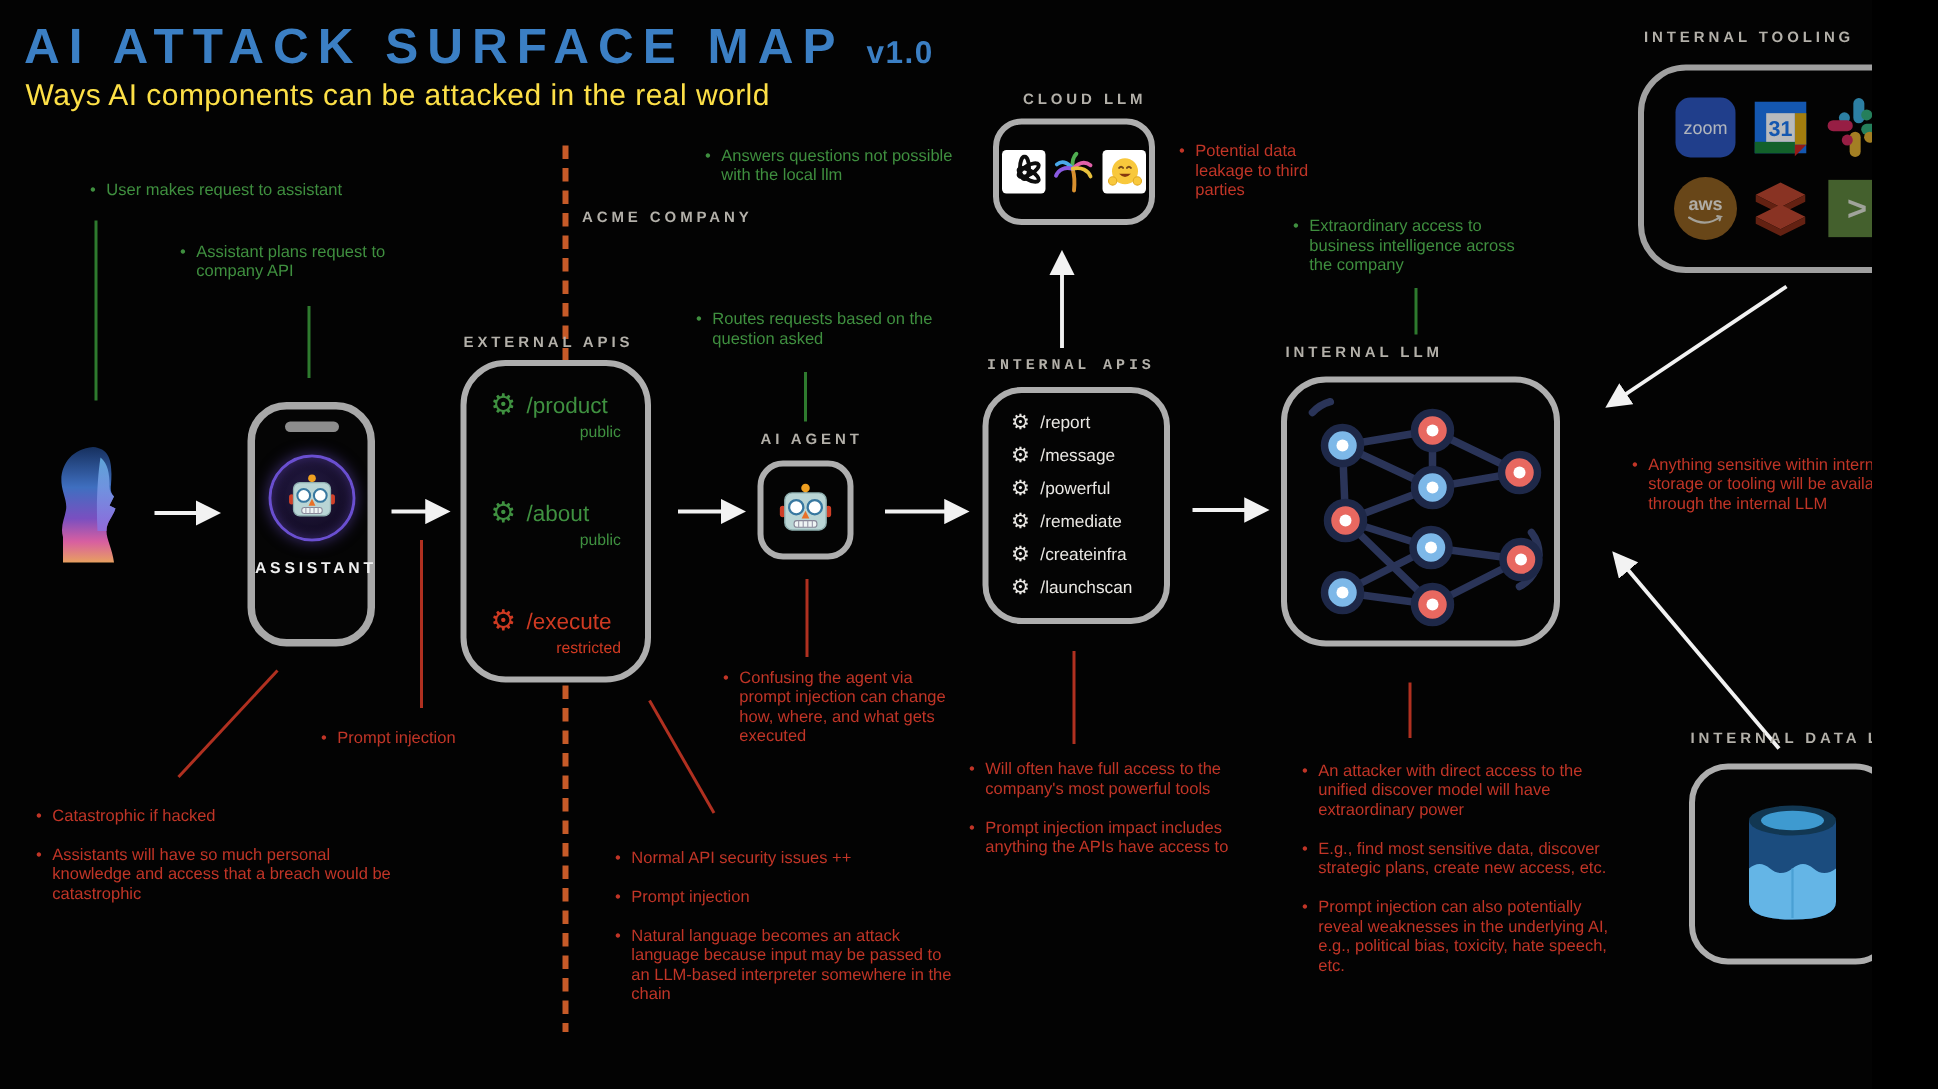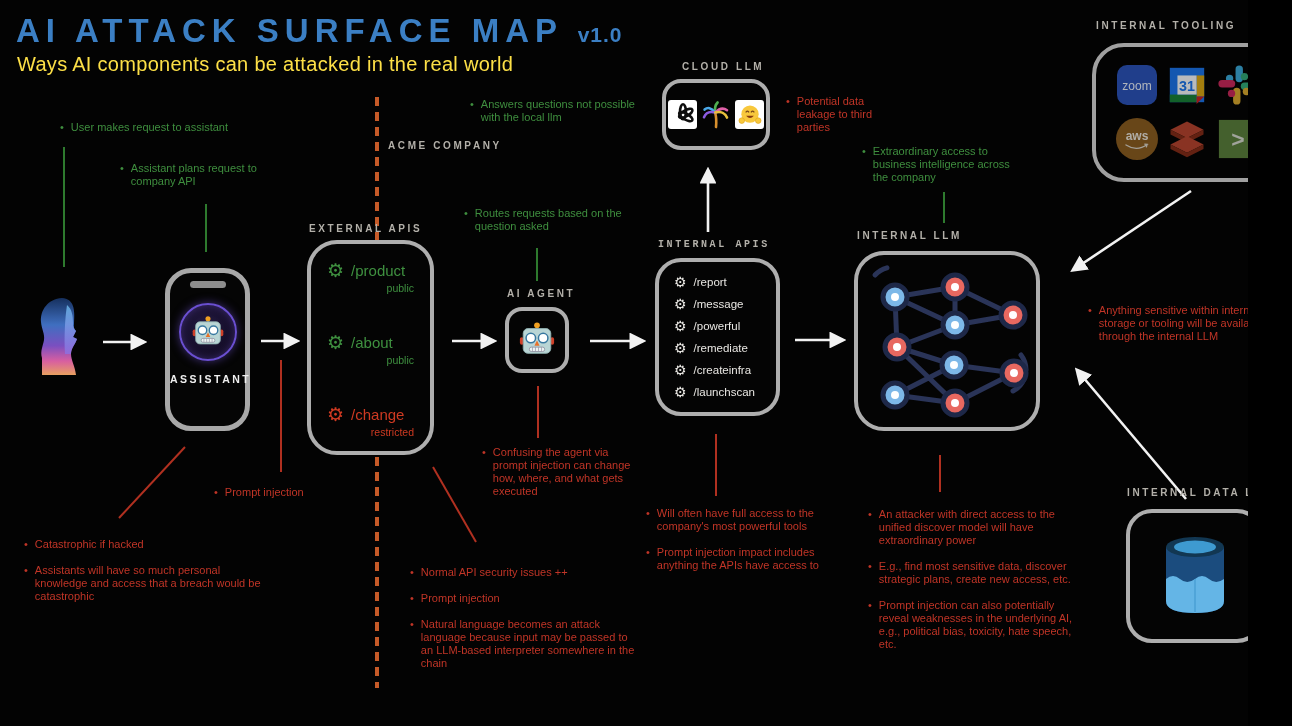--- a/index.html
+++ b/index.html
@@ -177,21 +177,21 @@
       <div class="api-block green">
         <div class="row">
           <span class="gear">⚙</span>
           <span>/about</span>
         </div>
         <div class="badge">public</div>
       </div>
       <div class="api-block red">
         <div class="row">
           <span class="gear">⚙</span>
-          <span>/change</span>
+          <span>/execute</span>
         </div>
         <div class="badge">restricted</div>
       </div>
     </div>
 
   <div id="ai-agent" class="panel">
     <svg width="38" height="38" viewBox="0 0 40 40">
       <line x1="20" y1="3" x2="20" y2="8" stroke="#9aa" stroke-width="1.6"></line>
       <circle cx="20" cy="4.5" r="3" fill="#f0a020"></circle>
       <rect x="2" y="17" width="4" height="8" rx="2" fill="#d04028"></rect>

